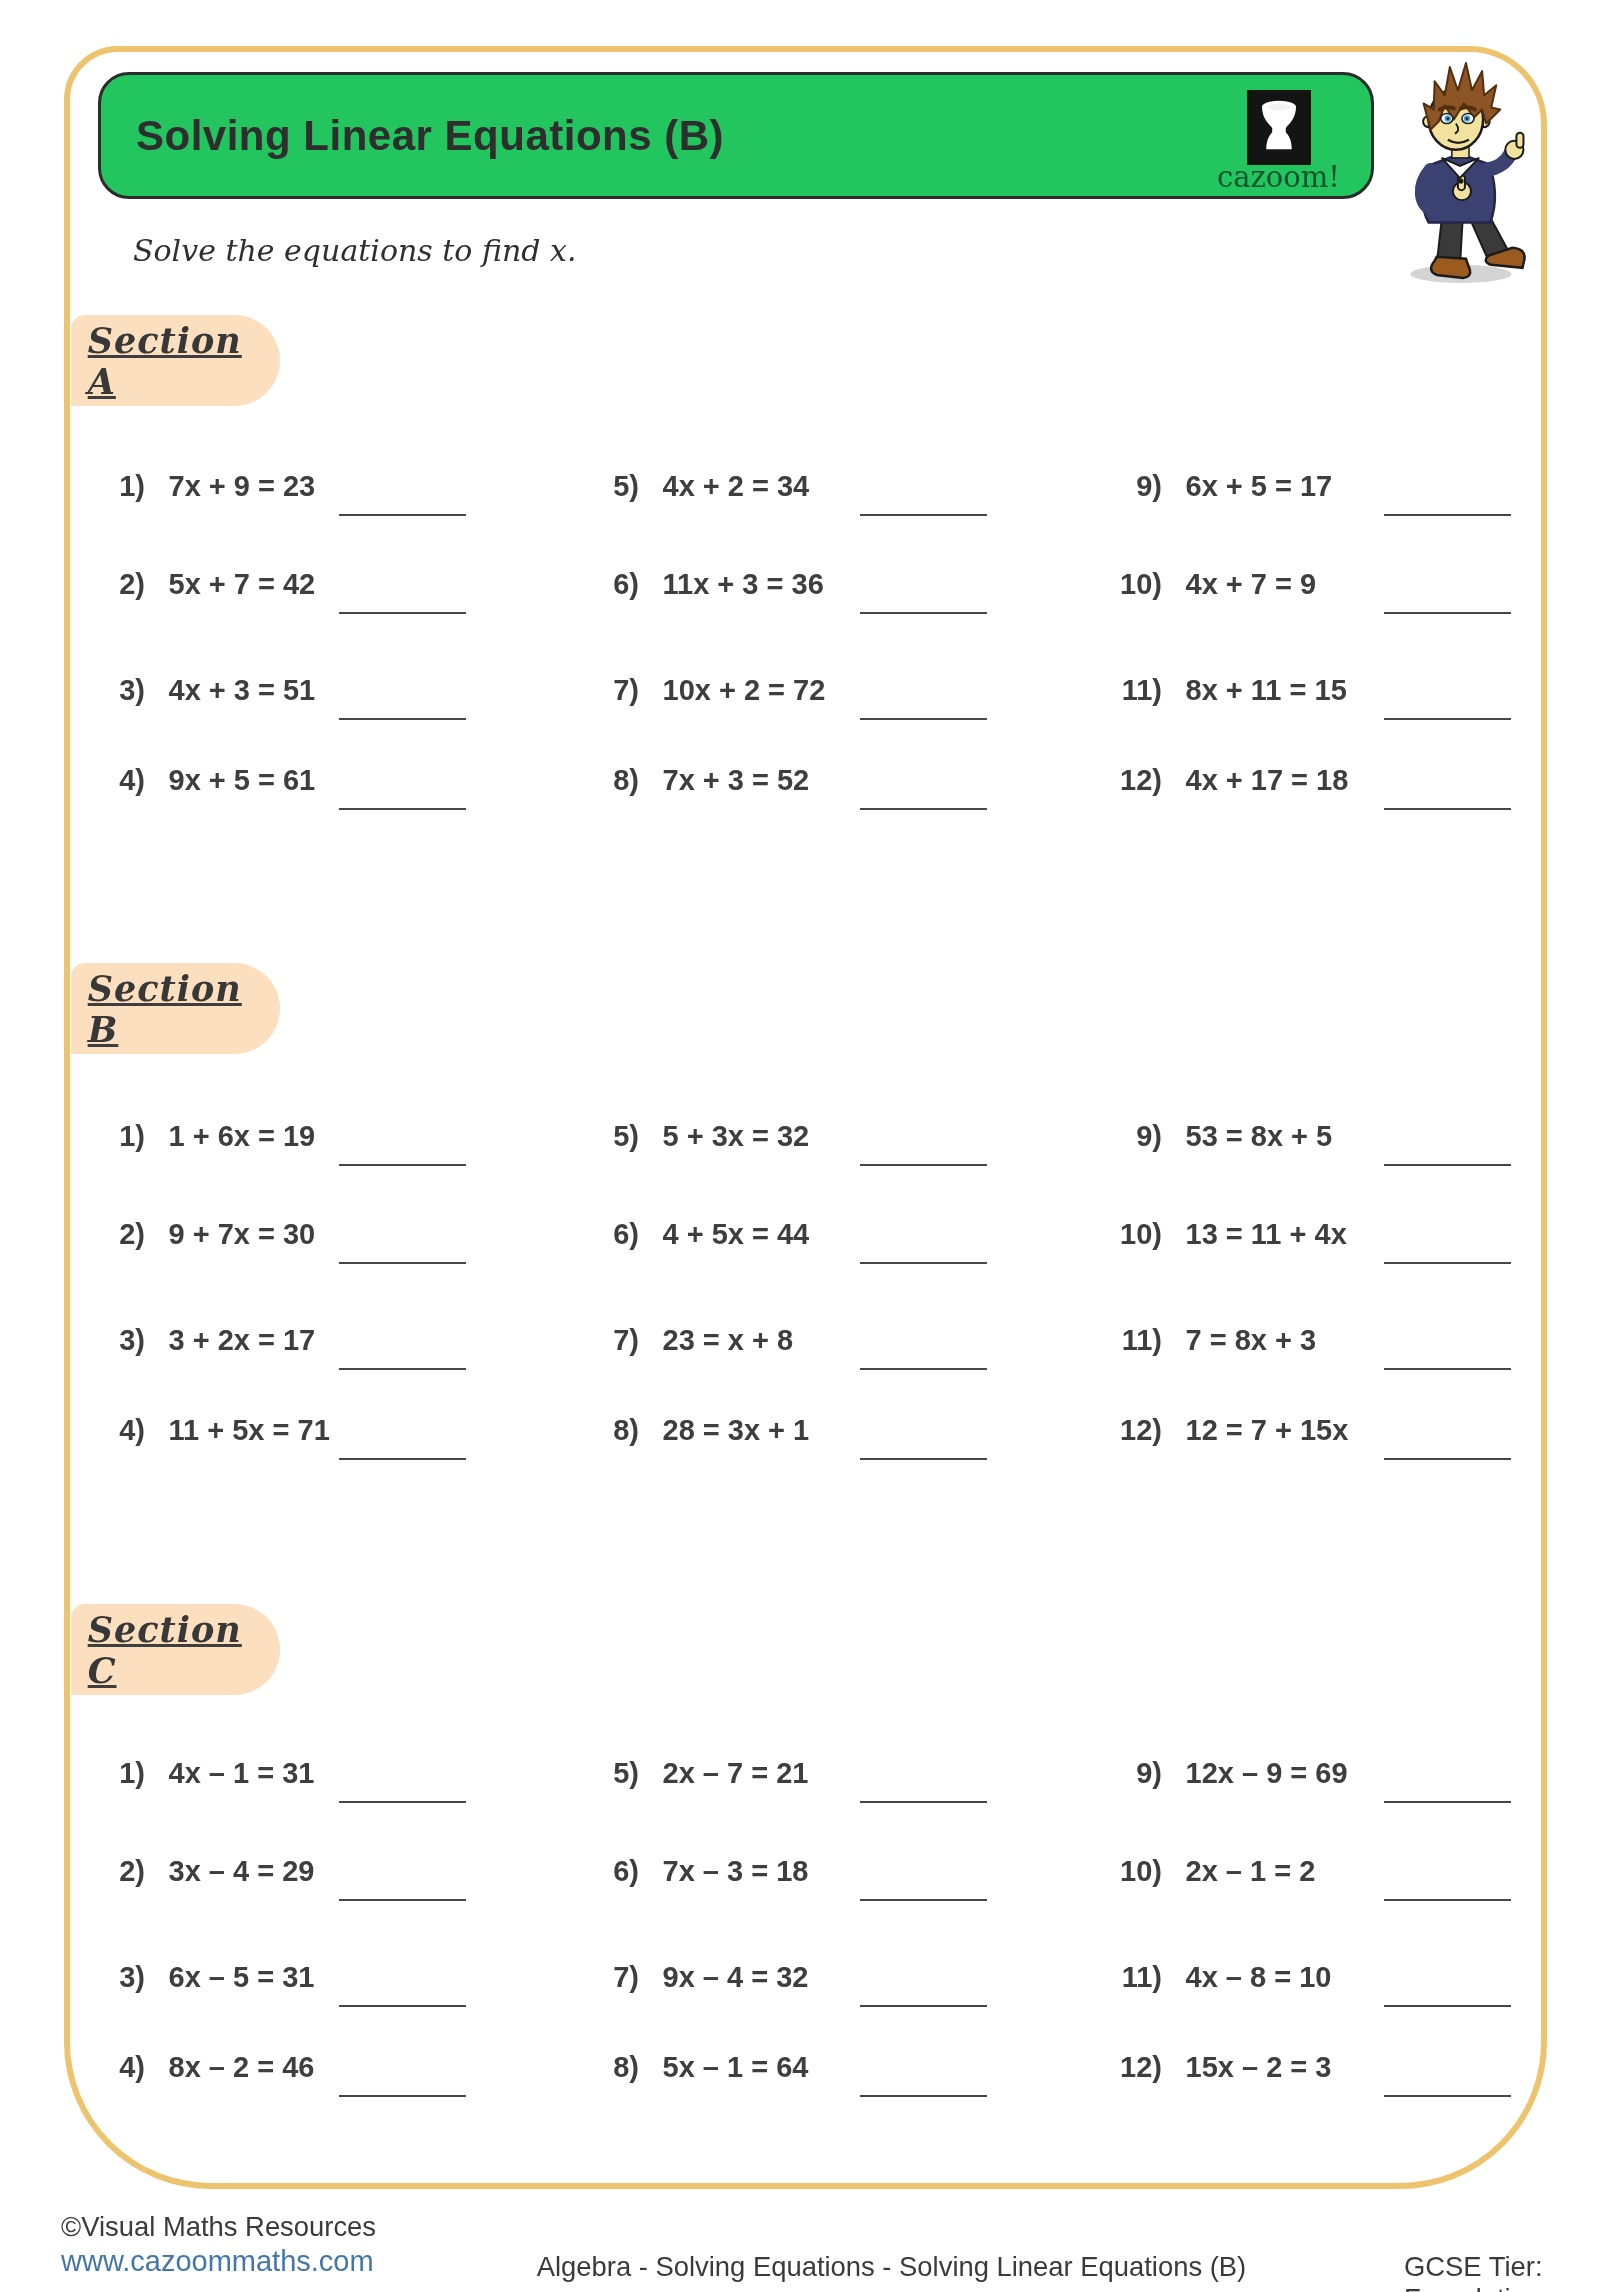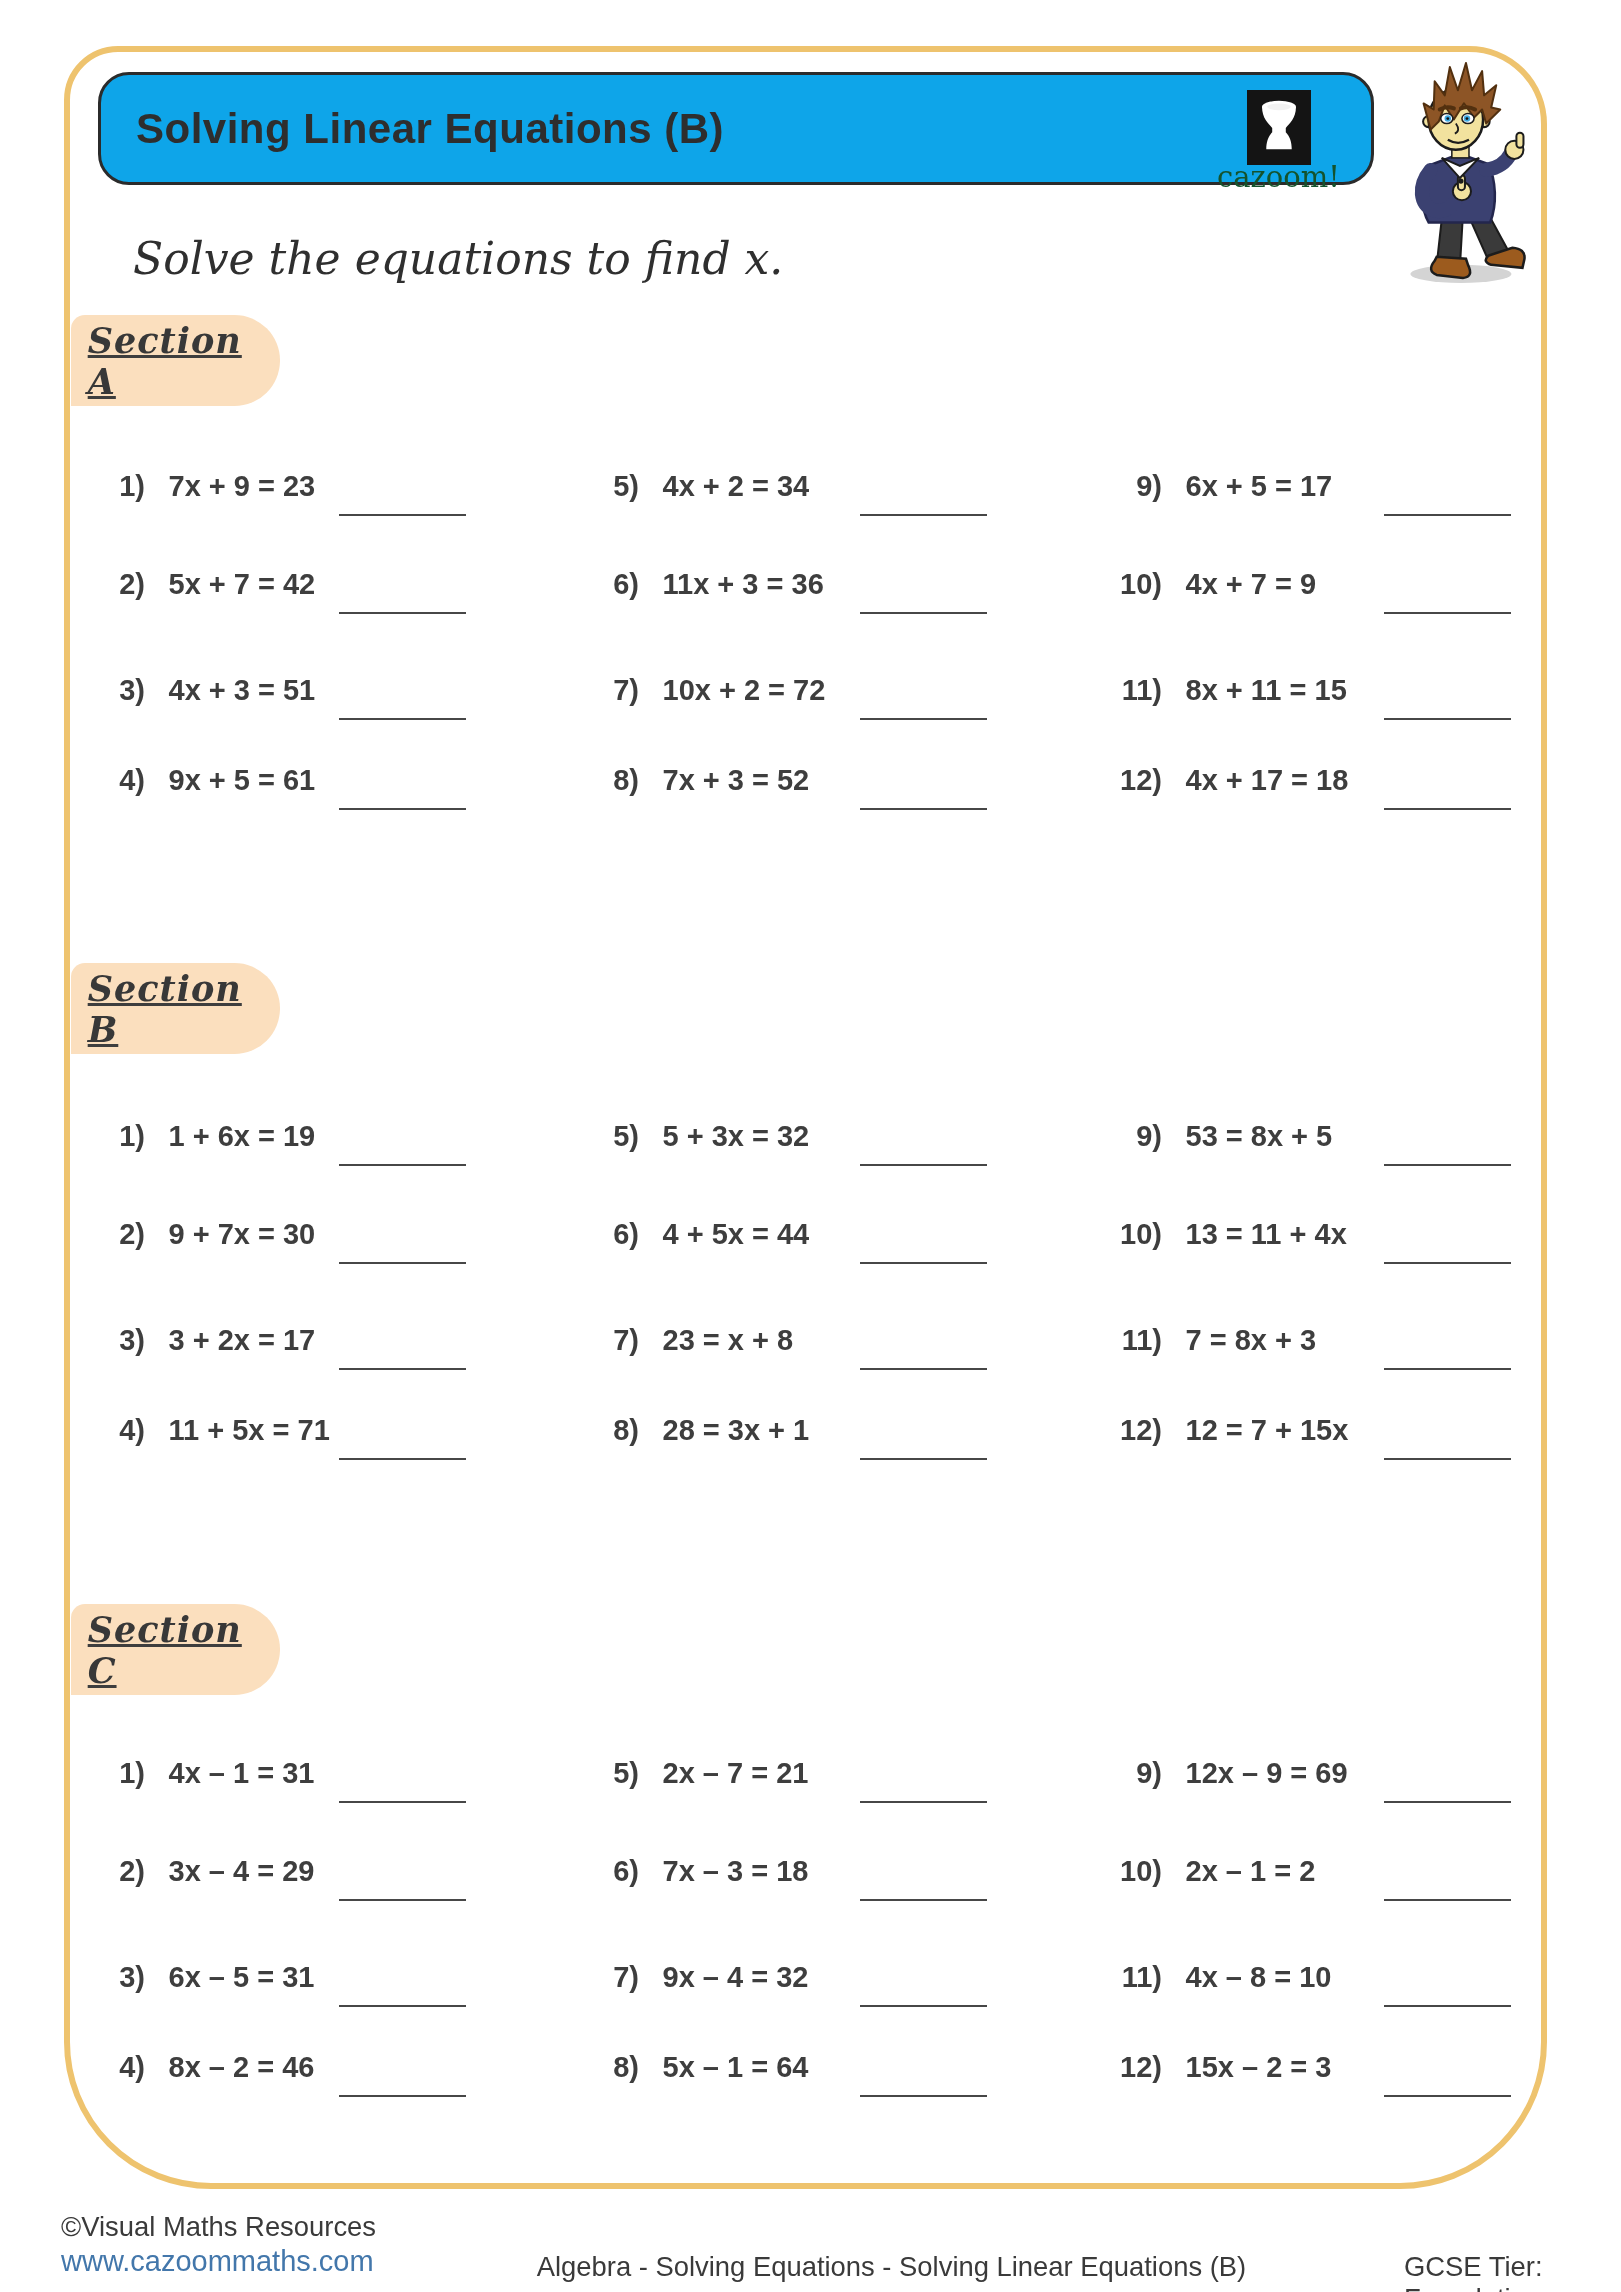--- a/index.html
+++ b/index.html
@@ -8,42 +8,42 @@
     font-family:"Liberation Sans", sans-serif;color:#3e3e3e;overflow:hidden;
   }
   
   #page-border{
     position:absolute;left:64px;top:46px;width:1483px;height:2143px;
     box-sizing:border-box;border:6.9px solid #eec36e;
     border-radius:54px 78px 147px 147px;
   }
   
   #title-box{
-    position:absolute;left:98px;top:72px;width:1276px;height:113px;
+    position:absolute;left:98px;top:72px;width:1276px;height:127px;
     box-sizing:border-box;border:3.9px solid #2b2b2b;border-radius:31px;
-    background:#0ea5e9;display:flex;align-items:center;
+    background:#22c55e;display:flex;align-items:center;
   }
   #page-title{
     padding-left:35px;font-size:42px;font-weight:bold;color:#2e2e2e;
     font-family:"Liberation Sans", sans-serif;letter-spacing:0.5px;
   }
   #logo-square{
     position:absolute;left:1247px;top:90px;width:64px;height:75px;
     background:#141414;display:flex;align-items:center;justify-content:center;
   }
   #logo-square svg{display:block;}
   #logo-text{
     position:absolute;left:1213px;top:160px;width:131px;text-align:center;
     font-family:"DejaVu Serif", serif;font-weight:normal;font-size:29px;color:#14532d;
   }
   #mascot{position:absolute;left:1397px;top:57px;width:147px;height:227px;}
   
   #instruction{
     position:absolute;left:133px;top:233px;
-    font-family:"DejaVu Serif", serif;font-style:italic;font-size:44px;color:#2f2f2f;
+    font-family:"DejaVu Serif", serif;font-style:italic;font-size:30px;color:#2f2f2f;
   }
   
   .section-tab{
     position:absolute;left:71px;width:209px;height:91px;background:#fbdfbe;
     border-radius:15.7px 51px 51px 0;display:flex;align-items:center;
     box-sizing:border-box;padding-left:16.7px;text-decoration:underline;
   }
   .section-tab span{
     font-family:"DejaVu Serif", serif;font-weight:bold;font-style:italic;
     font-size:35px;color:#383838;letter-spacing:1px;

